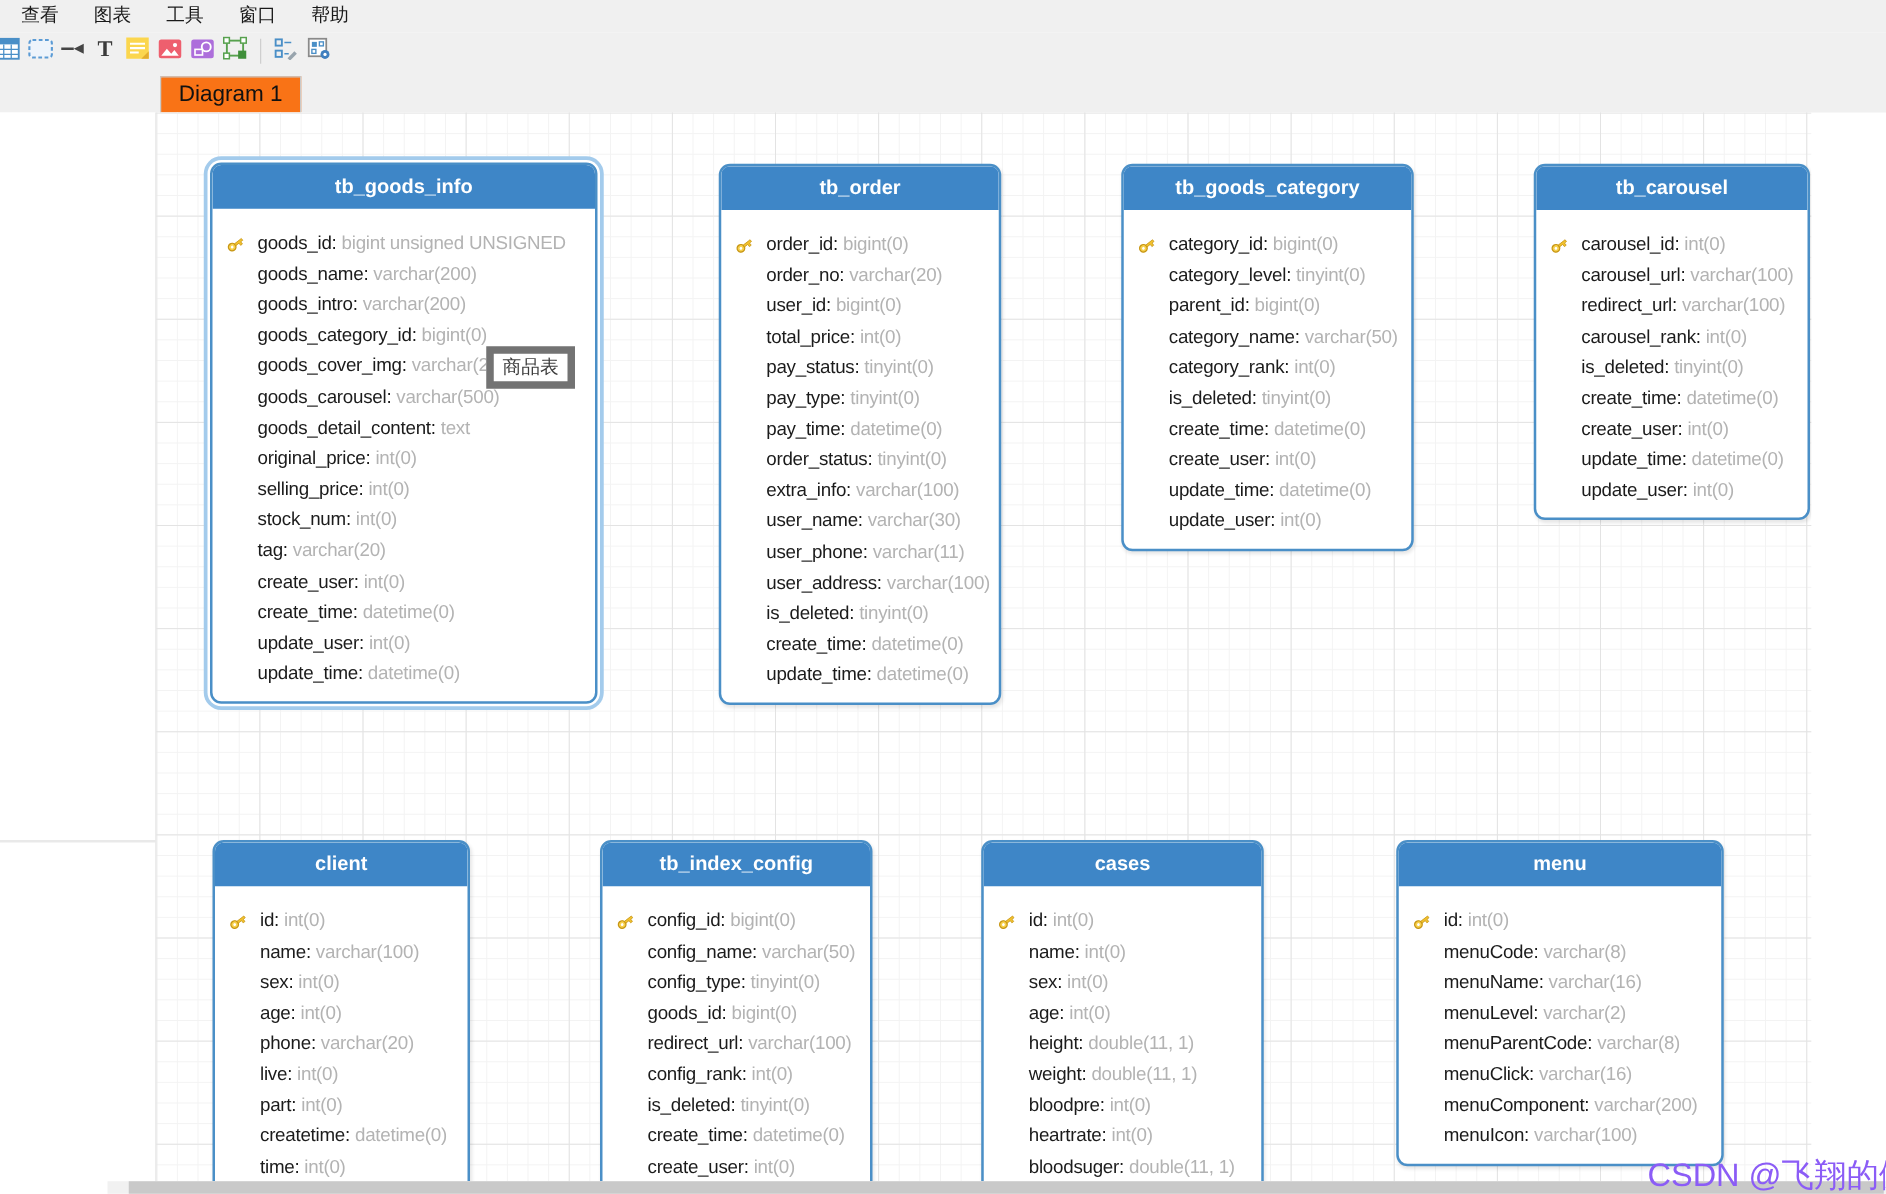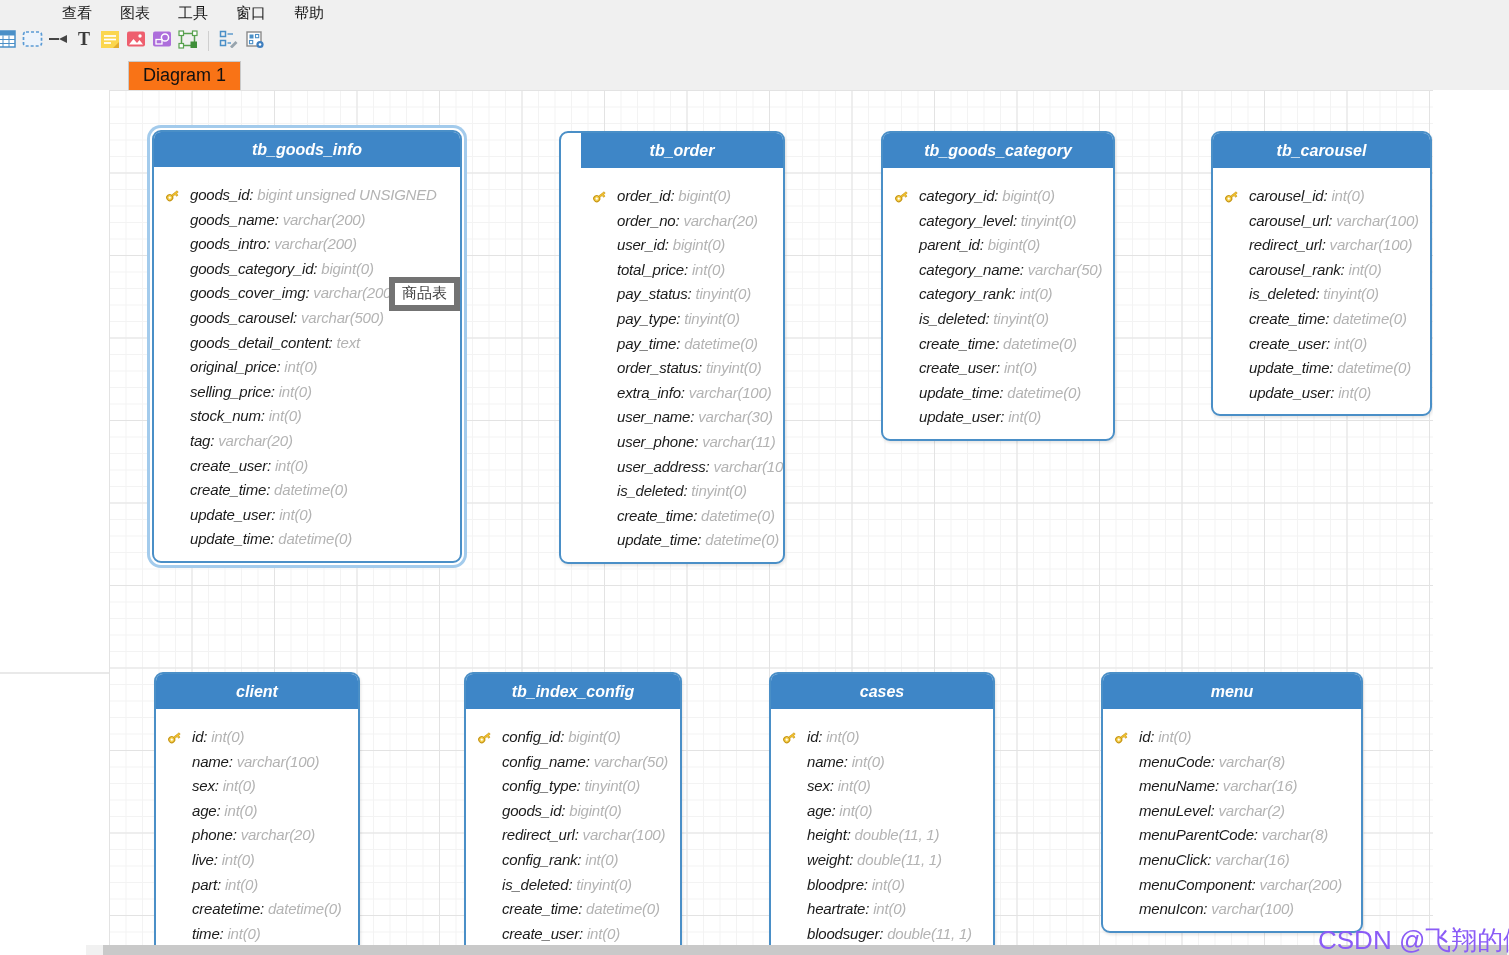--- a/index.html
+++ b/index.html
@@ -2,42 +2,42 @@
 <html><head>
 <meta charset="utf-8">
 <style>
   * { margin:0; padding:0; box-sizing:border-box; }
   html,body { width:1509px; height:955px; overflow:hidden; background:#fff;
               font-family:"Liberation Sans","DejaVu Sans",sans-serif; }
   
   .menubar { position:absolute; left:0; top:0; width:1509px; height:26px;
              background:#f0f0f0; display:flex; align-items:center; font-size:15px; color:#1a1a1a; }
   .menubar .mitem { padding:0 14px; height:26px; line-height:26px; cursor:default; }
-  .menubar .mitem:first-child { padding-left:17px;margin-left:45px; }
+  .menubar .mitem:first-child { padding-left:17px; }
   .toolbar { position:absolute; left:0; top:26px; width:1509px; height:30px;
              background:#f0f0f0; display:flex; align-items:center; }
   .tbtn { width:26px; height:24px; display:flex; align-items:center; justify-content:center; }
   .tbtn:first-child { margin-left:-7px; }
   .tsep { width:1px; height:20px; background:#cfcfcf; margin:0 7px; }
   .tabbar { position:absolute; left:0; top:56px; width:1509px; height:34px; background:#f0f0f0; }
   .tab { position:absolute; left:128px; top:5px; height:29px; min-width:88px; padding:0 14px;
          background:#f97316; border:1px solid #c9c9c9; border-bottom:none;
          font-size:18px; line-height:27px; text-align:center; color:#111; }
   
   .main { position:absolute; left:0; top:90px; width:1509px; height:865px; }
   .leftpanel { position:absolute; left:0; top:0; width:125px; height:865px;
                background:#ffffff; border-right:1px solid #ececec; }
   .panel-divider { position:absolute; left:0; top:582px; width:125px; height:2px; background:#e9e9e9; }
-  .canvas { position:absolute; left:109px; top:0; width:1324px; height:855px; overflow:hidden;
+  .canvas { position:absolute; left:125px; top:0; width:1324px; height:855px; overflow:hidden;
       background:
         linear-gradient(to right,#e3e3e3 1px,transparent 1px) 0 0/82.5px 82.5px,
         linear-gradient(to bottom,#e3e3e3 1px,transparent 1px) 0 0/82.5px 82.5px,
         linear-gradient(to right,#f3f3f3 1px,transparent 1px) 0 0/16.5px 16.5px,
         linear-gradient(to bottom,#f3f3f3 1px,transparent 1px) 0 0/16.5px 16.5px,
-        #ffffff; font-style: italic; }
+        #ffffff; }
   
   .entity { position:absolute; background:#fff; border:2px solid #4a8fc7; border-radius:9px;
             overflow:hidden; box-shadow:1px 2px 3px rgba(0,0,0,0.10); }
   .entity.selected { box-shadow:0 0 0 2px #ffffff, 0 0 0 5px #a3cbec, 1px 2px 4px rgba(0,0,0,0.10); }
   .entity-header { background:#3e86c7; color:#fff; font-size:16px; font-weight:600;
                    height:35px; line-height:35px; text-align:center; white-space:nowrap; }
   .entity.clipped .entity-header { text-align:left; padding-left:10px; }
   .entity-body { padding:3px 0 9px 0;margin-top:13px; }
   .field-row { position:relative; padding-left:36px; line-height:24.6px; font-size:15px;
                white-space:nowrap; letter-spacing:-0.2px; }
@@ -174,21 +174,21 @@
           <div class="field-row"><span class="fname">original_price:</span><span class="ftype"> int(0)</span></div>
           <div class="field-row"><span class="fname">selling_price:</span><span class="ftype"> int(0)</span></div>
           <div class="field-row"><span class="fname">stock_num:</span><span class="ftype"> int(0)</span></div>
           <div class="field-row"><span class="fname">tag:</span><span class="ftype"> varchar(20)</span></div>
           <div class="field-row"><span class="fname">create_user:</span><span class="ftype"> int(0)</span></div>
           <div class="field-row"><span class="fname">create_time:</span><span class="ftype"> datetime(0)</span></div>
           <div class="field-row"><span class="fname">update_user:</span><span class="ftype"> int(0)</span></div>
           <div class="field-row"><span class="fname">update_time:</span><span class="ftype"> datetime(0)</span></div>
         </div>
       </div>
-      <div class="entity" style="left: 450px; top: 41px; width: 226px; padding-left: 20px;">
+      <div class="entity" style="left: 450px; top: 41px; width: 226px;">
         <div class="entity-header">tb_order</div>
         <div class="entity-body">
           <div class="field-row"><span class="key"><svg width="17" height="17" viewBox="0 0 17 17">
                 <g transform="rotate(-38 8.5 8.5)">
                   <circle cx="5" cy="8.5" r="3" fill="#f7d04b" stroke="#c79615" stroke-width="1.1"></circle>
                   <circle cx="5" cy="8.5" r="1.1" fill="#fff"></circle>
                   <path d="M8 7.6 h7 v1.8 h-2 v2.2 h-1.8 v-2.2 h-3.2 z" fill="#f2c12e" stroke="#c79615" stroke-width="0.6"></path>
                 </g>
               </svg></span><span class="fname">order_id:</span><span class="ftype"> bigint(0)</span></div>
           <div class="field-row"><span class="fname">order_no:</span><span class="ftype"> varchar(20)</span></div>

